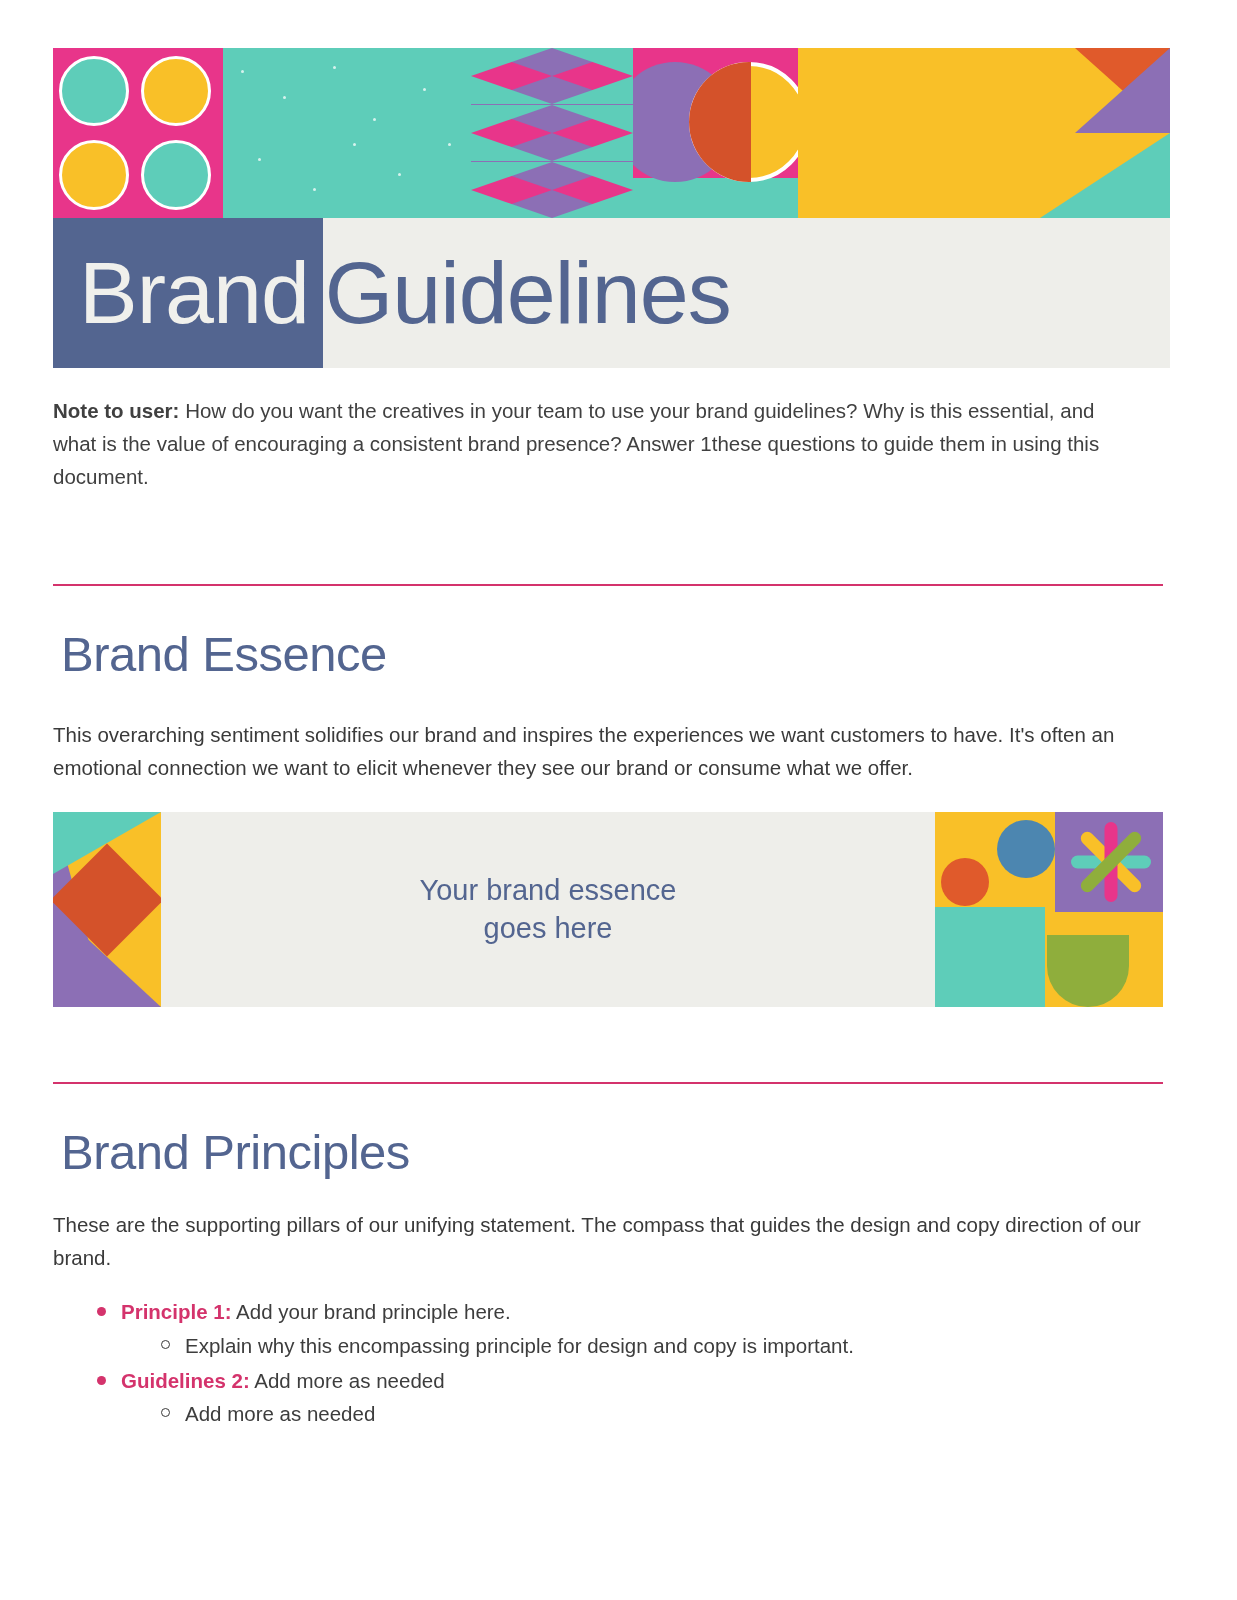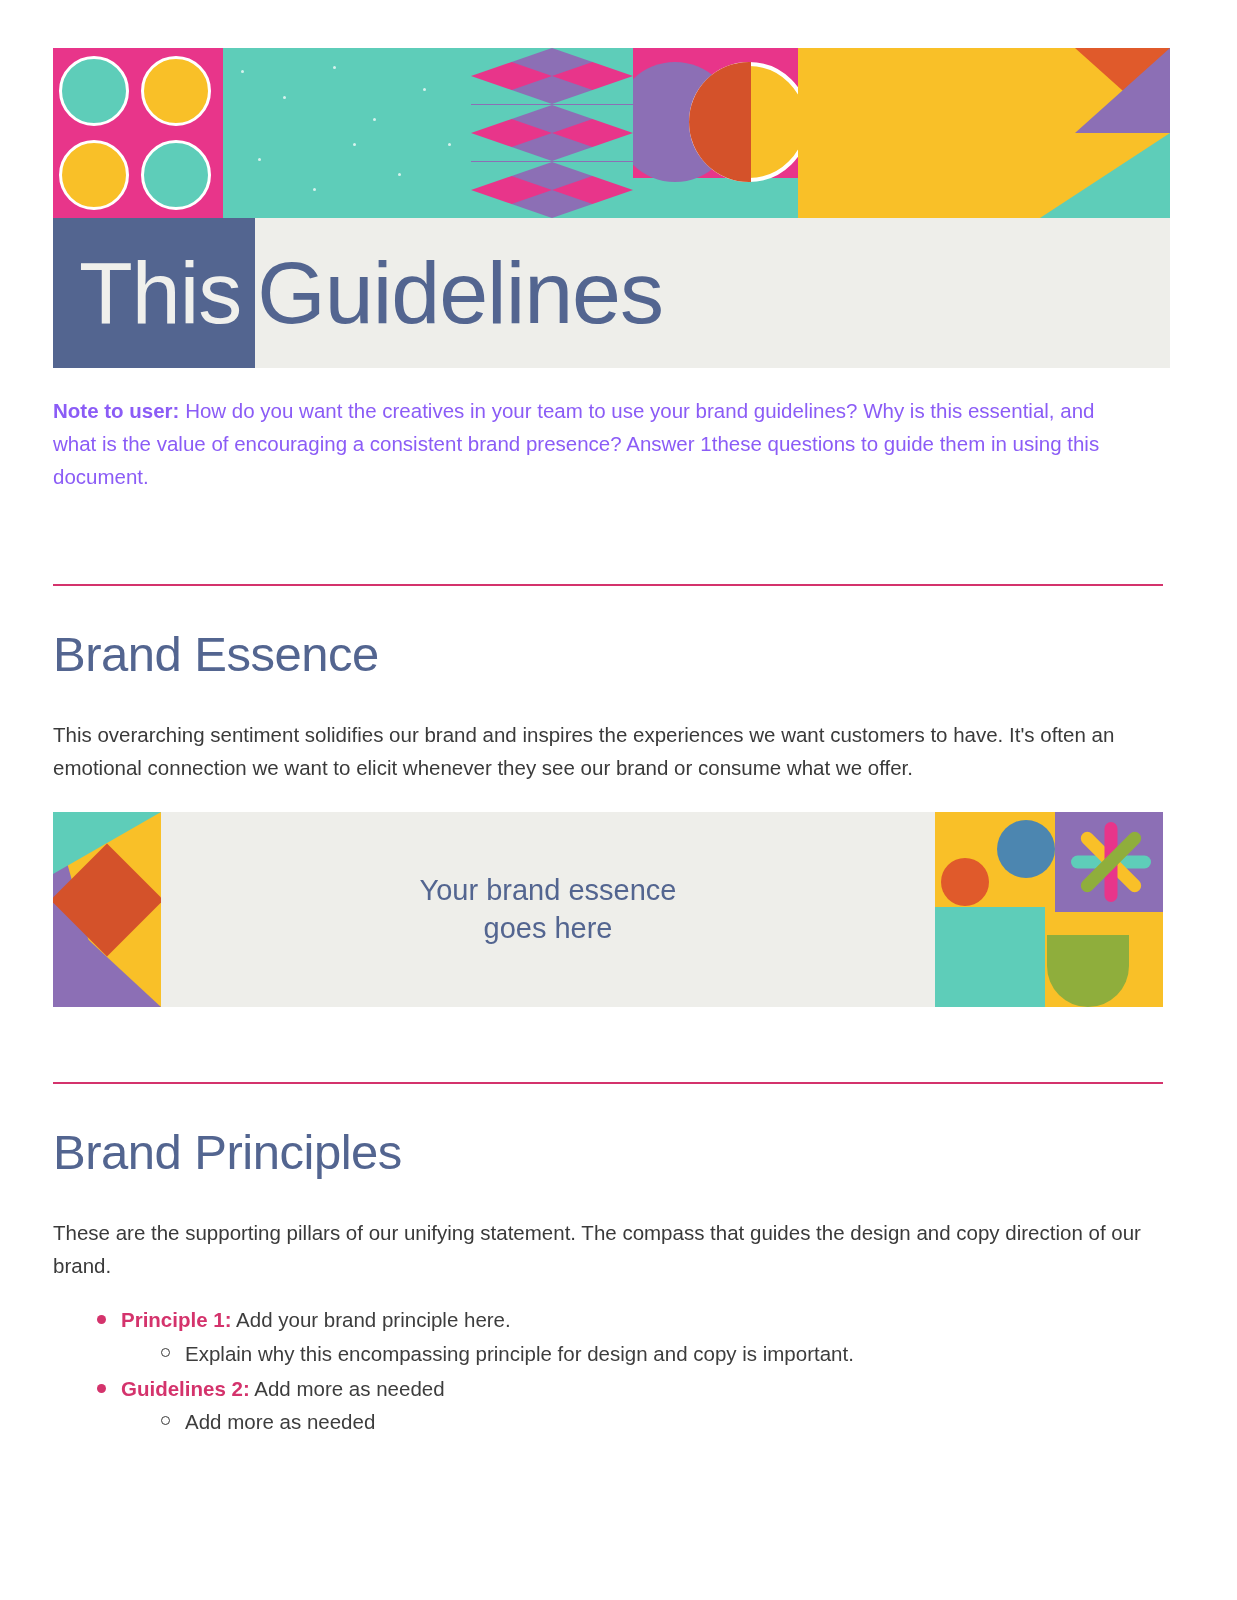--- a/index.html
+++ b/index.html
@@ -100,39 +100,39 @@
     font-size: 88px;
     line-height: 1;
     letter-spacing: -1px;
     font-weight: 400;
   }
 
   
   .note {
     margin-top: 26px;
     width: 1090px;
-    color: #8b5cf6;
+    color: #404040;
     font-size: 20.5px;
     line-height: 1.62;
   }
   .note b { font-weight: 700; }
 
   
   .rule {
     width: 1110px;
     height: 2px;
     background: #d4336c;
     margin: 0;
   }
   .section-title {
     color: #536590;
     font-size: 49px;
     font-weight: 400;
     letter-spacing: -0.5px;
-    margin: 0;
+    margin: 8px;
   }
   .body-text {
     font-size: 20.5px;
     line-height: 1.62;
     color: #3a3a3a;
     width: 1092px;
   }
 
   
   .essence-band {
@@ -242,21 +242,21 @@
         <div class="ocirc"></div>
       </div>
       <div class="banner-cell bc5">
         <div class="orange"></div>
         <div class="purple"></div>
         <div class="tealtri"></div>
       </div>
     </div>
 
     <div class="titlebar">
-      <div class="title-left">This</div>
+      <div class="title-left">Brand</div>
       <div class="title-right">Guidelines</div>
     </div>
 
     <p class="note">
       <b>Note to user:</b><span> How do you want the creatives in your team to use your brand guidelines? Why is this essential, and what is the value of encouraging a consistent brand presence? Answer 1these questions to guide them in using this document.</span>
     </p>
 
     <div class="rule" style="margin-top:90px"></div>
 
     <h2 class="section-title" style="margin-top:40px">Brand Essence</h2>
@@ -286,21 +286,21 @@
           <div class="petal" style="background:#f9c028; transform:translate(-50%,-50%) rotate(45deg)"></div>
           <div class="petal" style="background:#e8358a; transform:translate(-50%,-50%) rotate(90deg)"></div>
           <div class="petal" style="background:#8fae3c; transform:translate(-50%,-50%) rotate(135deg)"></div>
         </div>
       </div>
     </div>
 
     <div class="rule" style="margin-top:75px"></div>
 
     <h2 class="section-title" style="margin-top:40px">Brand Principles</h2>
-    <p class="body-text" style="margin-top:36px">These are the supporting pillars of our unifying statement. The compass that guides the design and copy direction of our brand.</p>
+    <p class="body-text" style="margin-top:28px">These are the supporting pillars of our unifying statement. The compass that guides the design and copy direction of our brand.</p>
 
     <ul class="plist" style="margin-top:22px">
       <li>
         <span class="bullet"></span>
         <span class="plabel">Principle 1:</span><span> Add your brand principle here.</span>
         <ul class="sublist">
           <li>
             <span class="obullet"></span>
             <span>Explain why this encompassing principle for design and copy is important.</span>
           </li>

